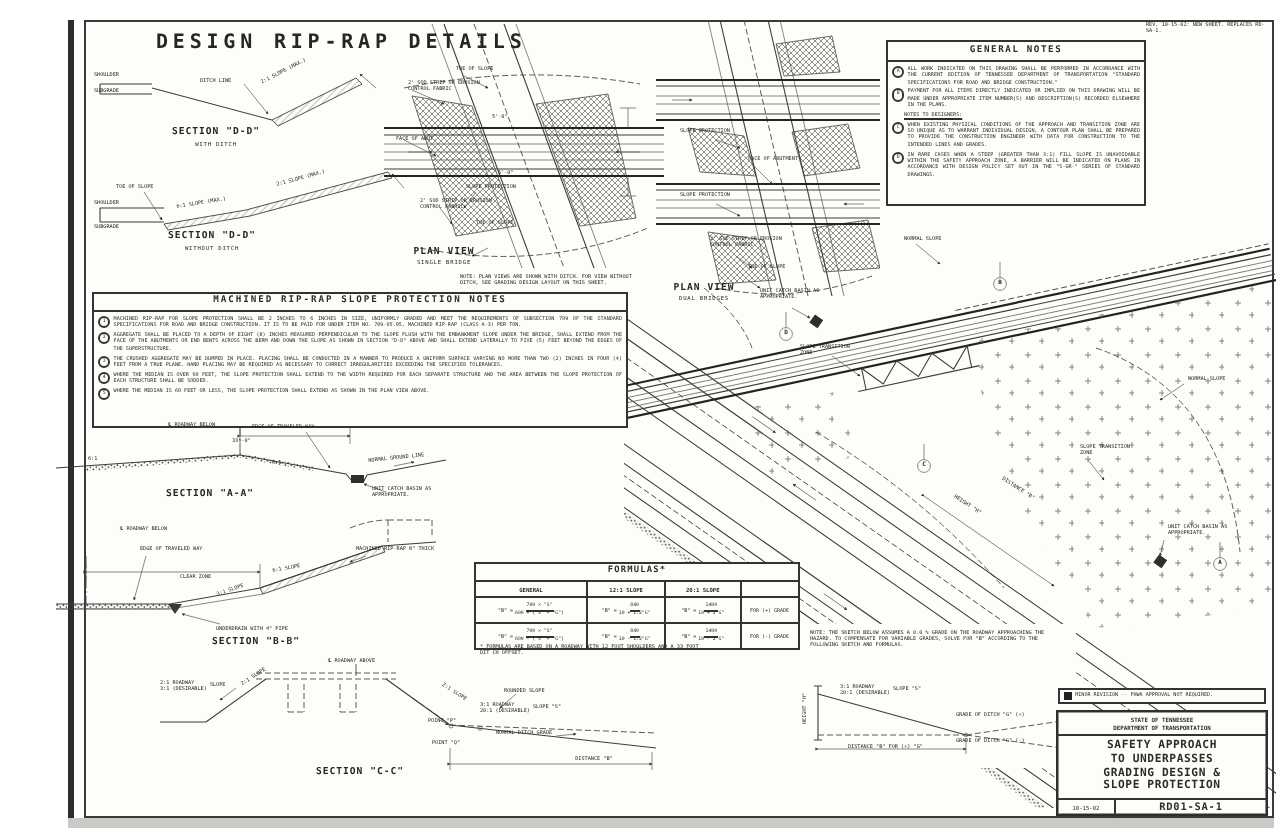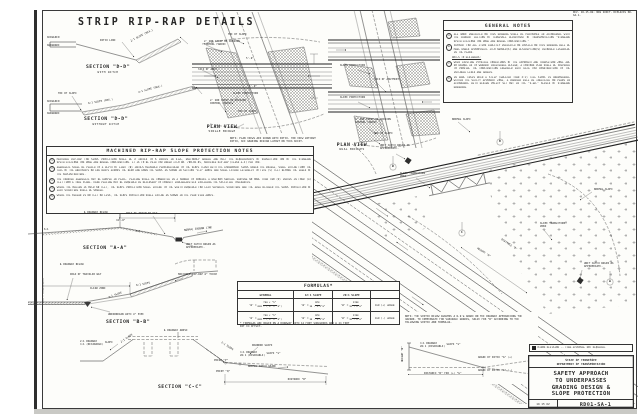--- a/index.html
+++ b/index.html
@@ -78,21 +78,21 @@
       <marker id="arr" viewBox="0 0 6 6" refX="5" refY="3" markerWidth="4.5" markerHeight="4.5" orient="auto">
         <path d="M0 0L6 3L0 6z" fill="#333"></path>
       </marker>
     </defs>
   </svg>
 
   <div id="binding"></div>
   <div id="frame"></div>
   <div id="shadow-bottom"></div>
 
-  <div class="lbl title" style="left:78px;top:16px;">STRIP RIP-RAP DETAILS</div>
+  <div class="lbl title" style="left:78px;top:16px;">DESIGN RIP-RAP DETAILS</div>
   <div class="lbl t2 w" style="left:573px;top:11px;width:60px;">REV. 10-15-02: NEW SHEET. REPLACES RD-SA-1.</div>
 
   <svg style="left:312px;top:108px;" width="326" height="296" viewBox="0 0 326 296">
     <g transform="translate(0 70) rotate(35)">
       <path class="ln" d="M-30 -16 H420 M-30 -8 H420 M-30 8 H420 M-30 16 H420"></path>
       <path class="dsh" d="M-30 0 H420"></path>
       <path class="ln" d="M-30 36 H420 M-30 44 H420 M-30 54 H420 M-30 62 H420"></path>
       <path class="dsh" d="M-30 49 H420"></path>
       <rect x="-30" y="63.5" width="450" height="3" fill="url(#stipple)"></rect>
       <path class="thin" d="M70 -12 h14" marker-end="url(#arr)"></path>

